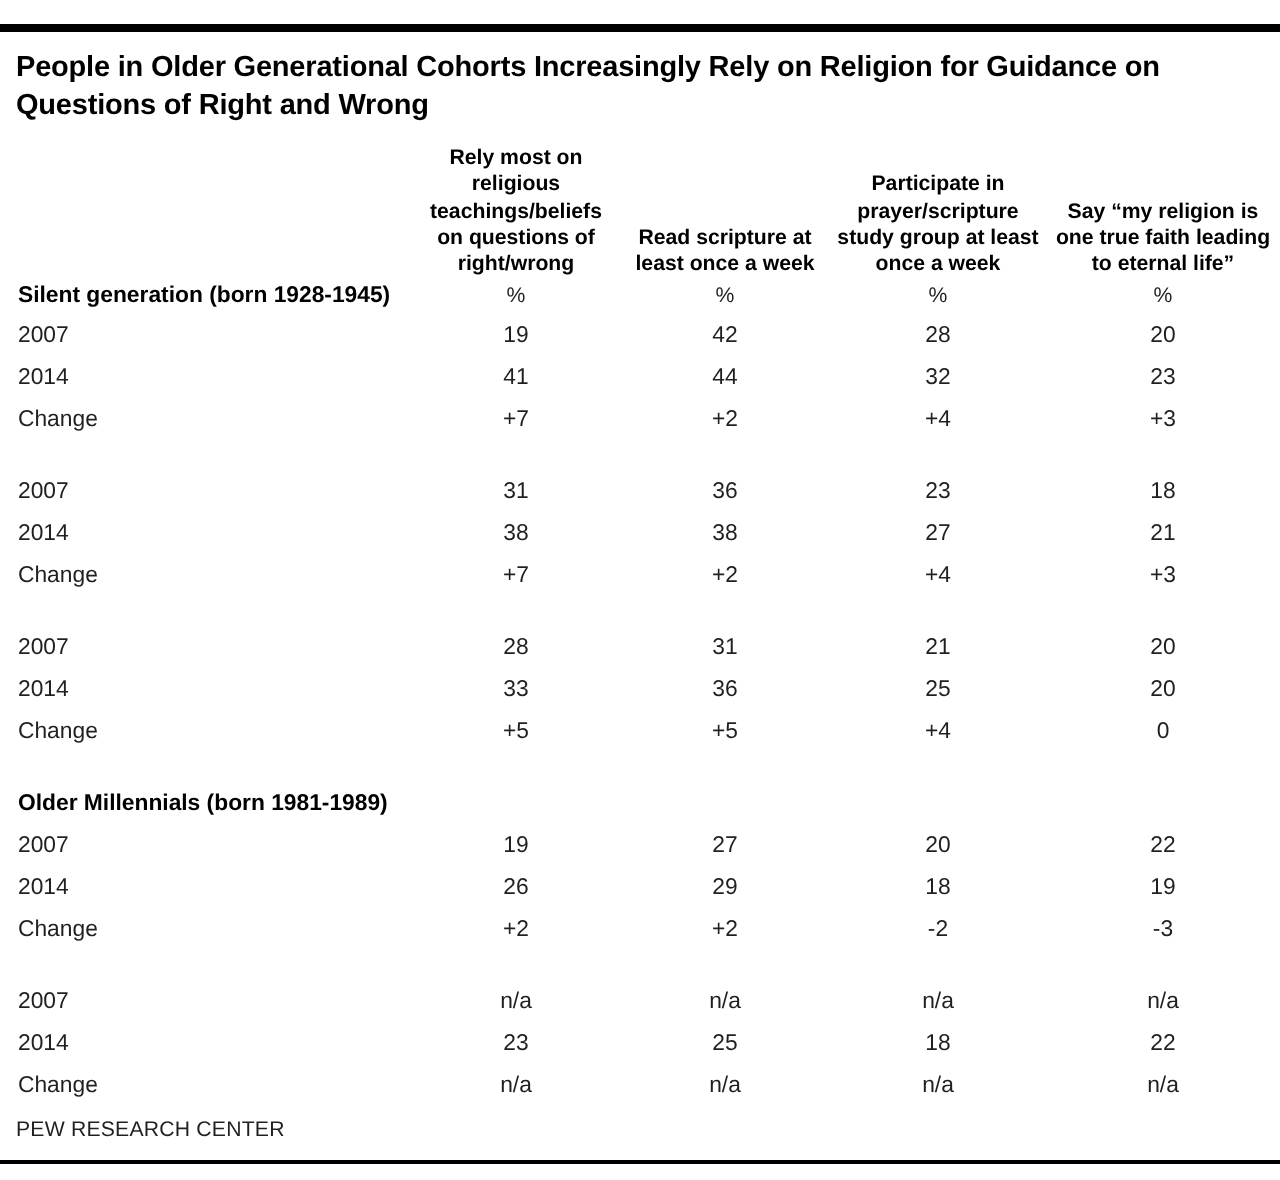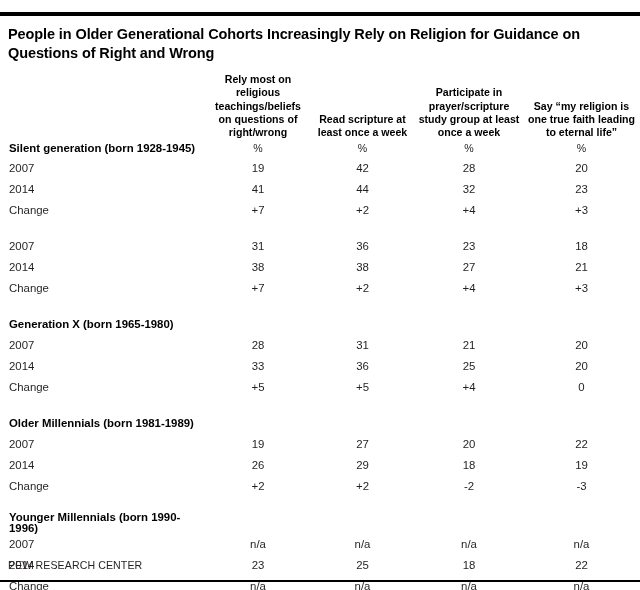--- a/index.html
+++ b/index.html
@@ -196,27 +196,20 @@
         <tr>
           <td class="rowlabel">Change</td>
           <td>+7</td>
           <td>+2</td>
           <td>+4</td>
           <td>+3</td>
         </tr>
         <tr class="spacer-row">
           <td colspan="5"></td>
         </tr>
-        <tr class="group-row">
-          <td class="rowlabel">Generation X (born 1965-1980)</td>
-          <td></td>
-          <td></td>
-          <td></td>
-          <td></td>
-        </tr>
         <tr>
           <td class="rowlabel">2007</td>
           <td>28</td>
           <td>31</td>
           <td>21</td>
           <td>20</td>
         </tr>
         <tr>
           <td class="rowlabel">2014</td>
           <td>33</td>
@@ -258,27 +251,20 @@
         <tr>
           <td class="rowlabel">Change</td>
           <td>+2</td>
           <td>+2</td>
           <td>-2</td>
           <td>-3</td>
         </tr>
         <tr class="spacer-row">
           <td colspan="5"></td>
         </tr>
-        <tr class="group-row">
-          <td class="rowlabel">Younger Millennials (born 1990-1996)</td>
-          <td></td>
-          <td></td>
-          <td></td>
-          <td></td>
-        </tr>
         <tr>
           <td class="rowlabel">2007</td>
           <td>n/a</td>
           <td>n/a</td>
           <td>n/a</td>
           <td>n/a</td>
         </tr>
         <tr>
           <td class="rowlabel">2014</td>
           <td>23</td>

